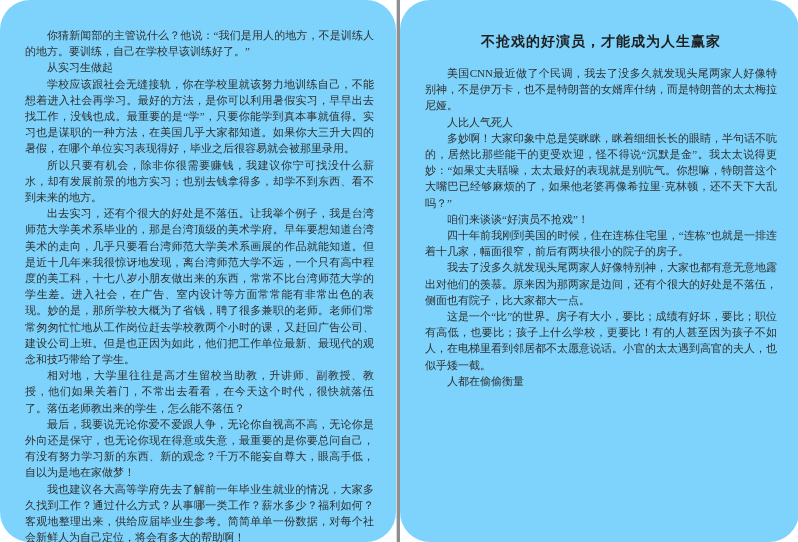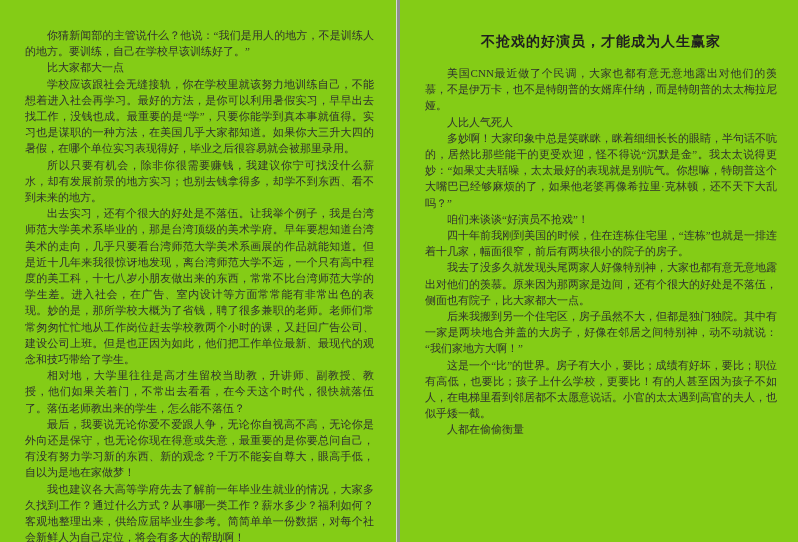--- a/index.html
+++ b/index.html
@@ -13,22 +13,23 @@
     height: 542px;
     display: flex;
     background: #ffffff;
     overflow: hidden;
     font-family: "Liberation Serif", "DejaVu Serif", serif;
     color: #2f2f2f;
   }
   .page {
     box-sizing: border-box;
     height: 100%;
-    background: #84cc16;
+    background: #7dd3fc;
     flex: none;
+    border-radius: 30px;
   }
   .page.left  { width: 396px; padding: 27px 22px 0 25px; }
   .page.right { width: 399px; padding: 0 22px 0 25px; }
   .divider {
     flex: none;
     width: 3px;
     height: 100%;
     background: #8f8f8f;
     border-left: 1px solid #d9d9d9;
   }
@@ -52,21 +53,21 @@
 </head>
 <body>
 
 <div class="spread">
 
   <div class="page left">
     <div class="page-body">
 
         <p class="para">你猜新闻部的主管说什么？他说：“我们是用人的地方，不是训练人的地方。要训练，自己在学校早该训练好了。”</p>
 
-        <p class="para">比大家都大一点</p>
+        <p class="para">从实习生做起</p>
 
         <p class="para">学校应该跟社会无缝接轨，你在学校里就该努力地训练自己，不能想着进入社会再学习。最好的方法，是你可以利用暑假实习，早早出去找工作，没钱也成。最重要的是“学”，只要你能学到真本事就值得。实习也是谋职的一种方法，在美国几乎大家都知道。如果你大三升大四的暑假，在哪个单位实习表现得好，毕业之后很容易就会被那里录用。</p>
 
         <p class="para">所以只要有机会，除非你很需要赚钱，我建议你宁可找没什么薪水，却有发展前景的地方实习；也别去钱拿得多，却学不到东西、看不到未来的地方。</p>
 
         <p class="para">出去实习，还有个很大的好处是不落伍。让我举个例子，我是台湾师范大学美术系毕业的，那是台湾顶级的美术学府。早年要想知道台湾美术的走向，几乎只要看台湾师范大学美术系画展的作品就能知道。但是近十几年来我很惊讶地发现，离台湾师范大学不远，一个只有高中程度的美工科，十七八岁小朋友做出来的东西，常常不比台湾师范大学的学生差。进入社会，在广告、室内设计等方面常常能有非常出色的表现。妙的是，那所学校大概为了省钱，聘了很多兼职的老师。老师们常常匆匆忙忙地从工作岗位赶去学校教两个小时的课，又赶回广告公司、建设公司上班。但是也正因为如此，他们把工作单位最新、最现代的观念和技巧带给了学生。</p>
 
         <p class="para">相对地，大学里往往是高才生留校当助教，升讲师、副教授、教授，他们如果关着门，不常出去看看，在今天这个时代，很快就落伍了。落伍老师教出来的学生，怎么能不落伍？</p>
 
         <p class="para">最后，我要说无论你爱不爱跟人争，无论你自视高不高，无论你是外向还是保守，也无论你现在得意或失意，最重要的是你要总问自己，有没有努力学习新的东西、新的观念？千万不能妄自尊大，眼高手低，自以为是地在家做梦！</p>
@@ -74,33 +75,32 @@
         <p class="para">我也建议各大高等学府先去了解前一年毕业生就业的情况，大家多久找到工作？通过什么方式？从事哪一类工作？薪水多少？福利如何？客观地整理出来，供给应届毕业生参考。简简单单一份数据，对每个社会新鲜人为自己定位，将会有多大的帮助啊！</p>
       </div>
   </div>
 
   <div class="divider"></div>
 
   <div class="page right">
     <h1 class="chapter-title">不抢戏的好演员，才能成为人生赢家</h1>
     <div class="page-body">
 
-        <p class="para">美国CNN最近做了个民调，大家也都有意无意地露出对他们的羡慕，不是伊万卡，也不是特朗普的女婿库什纳，而是特朗普的太太梅拉尼娅。</p>
+        <p class="para">美国CNN最近做了个民调，我去了没多久就发现头尾两家人好像特别神，不是伊万卡，也不是特朗普的女婿库什纳，而是特朗普的太太梅拉尼娅。</p>
 
         <p class="para">人比人气死人</p>
 
         <p class="para">多妙啊！大家印象中总是笑眯眯，眯着细细长长的眼睛，半句话不吭的，居然比那些能干的更受欢迎，怪不得说“沉默是金”。我太太说得更妙：“如果丈夫聒噪，太太最好的表现就是别吭气。你想嘛，特朗普这个大嘴巴已经够麻烦的了，如果他老婆再像希拉里·克林顿，还不天下大乱吗？”</p>
 
         <p class="para">咱们来谈谈“好演员不抢戏”！</p>
 
         <p class="para">四十年前我刚到美国的时候，住在连栋住宅里，“连栋”也就是一排连着十几家，幅面很窄，前后有两块很小的院子的房子。</p>
 
         <p class="para">我去了没多久就发现头尾两家人好像特别神，大家也都有意无意地露出对他们的羡慕。原来因为那两家是边间，还有个很大的好处是不落伍，侧面也有院子，比大家都大一点。</p>
 
-        <p class="para">后来我搬到另一个住宅区，房子虽然不大，但都是独门独院。其中有一家是两块地合并盖的大房子，好像在邻居之间特别神，动不动就说：“我们家地方大啊！”</p>
 
 
         <p class="para">这是一个“比”的世界。房子有大小，要比；成绩有好坏，要比；职位有高低，也要比；孩子上什么学校，更要比！有的人甚至因为孩子不如人，在电梯里看到邻居都不太愿意说话。小官的太太遇到高官的夫人，也似乎矮一截。</p>
 
 
         <p class="para">人都在偷偷衡量</p>
 
       </div>
   </div>
 

